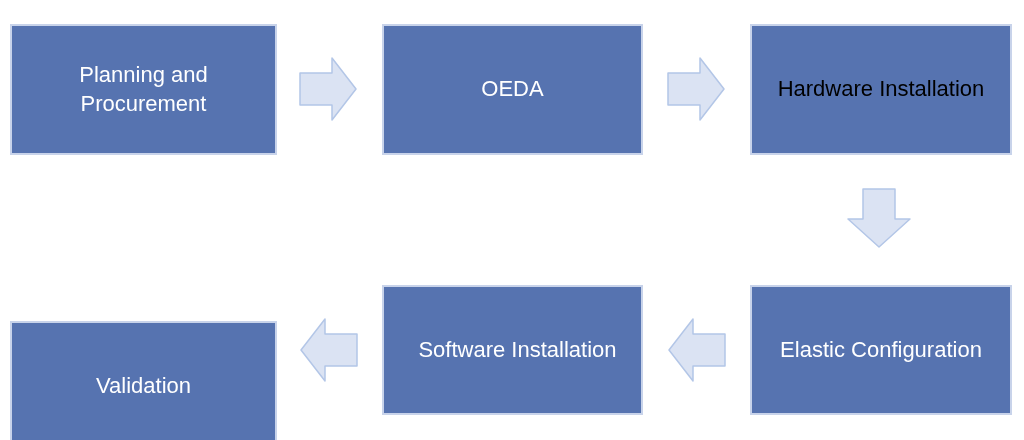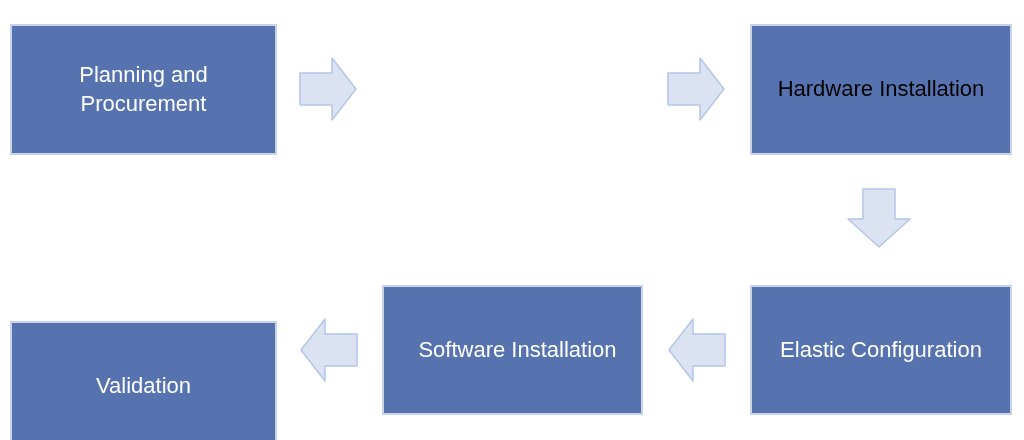--- a/index.html
+++ b/index.html
@@ -44,20 +44,23 @@
 <div class="canvas" style="background-color: rgb(255, 255, 255);">
 
   <div class="node n-planning" style="background-color: rgb(86, 115, 176); border-color: rgb(200, 211, 234); color: rgb(255, 255, 255);">
     <span class="node-label">Planning and Procurement</span>
   </div>
 
   <svg class="arrow a1" width="58" height="64" viewBox="0 0 58 64">
     <polygon points="1,16 33,16 33,1 57,32 33,63 33,48 1,48" stroke-width="1.5" stroke-linejoin="round" fill="#dbe3f3" stroke="#b3c6e7"></polygon>
   </svg>
 
+  <div class="node n-oeda" style="background-color: rgb(86, 115, 176); border-color: rgb(200, 211, 234); color: rgb(255, 255, 255);">
+    <span class="node-label">OEDA</span>
+  </div>
 
   <svg class="arrow a2" width="58" height="64" viewBox="0 0 58 64">
     <polygon points="1,16 33,16 33,1 57,32 33,63 33,48 1,48" stroke-width="1.5" stroke-linejoin="round" fill="#dbe3f3" stroke="#b3c6e7"></polygon>
   </svg>
 
   <div class="node n-hardware" style="background-color: rgb(86, 115, 176); border-color: rgb(200, 211, 234); color: #000000;">
     <span class="node-label">Hardware Installation</span>
   </div>
 
   <svg class="arrow a3" width="64" height="60" viewBox="0 0 64 60">

